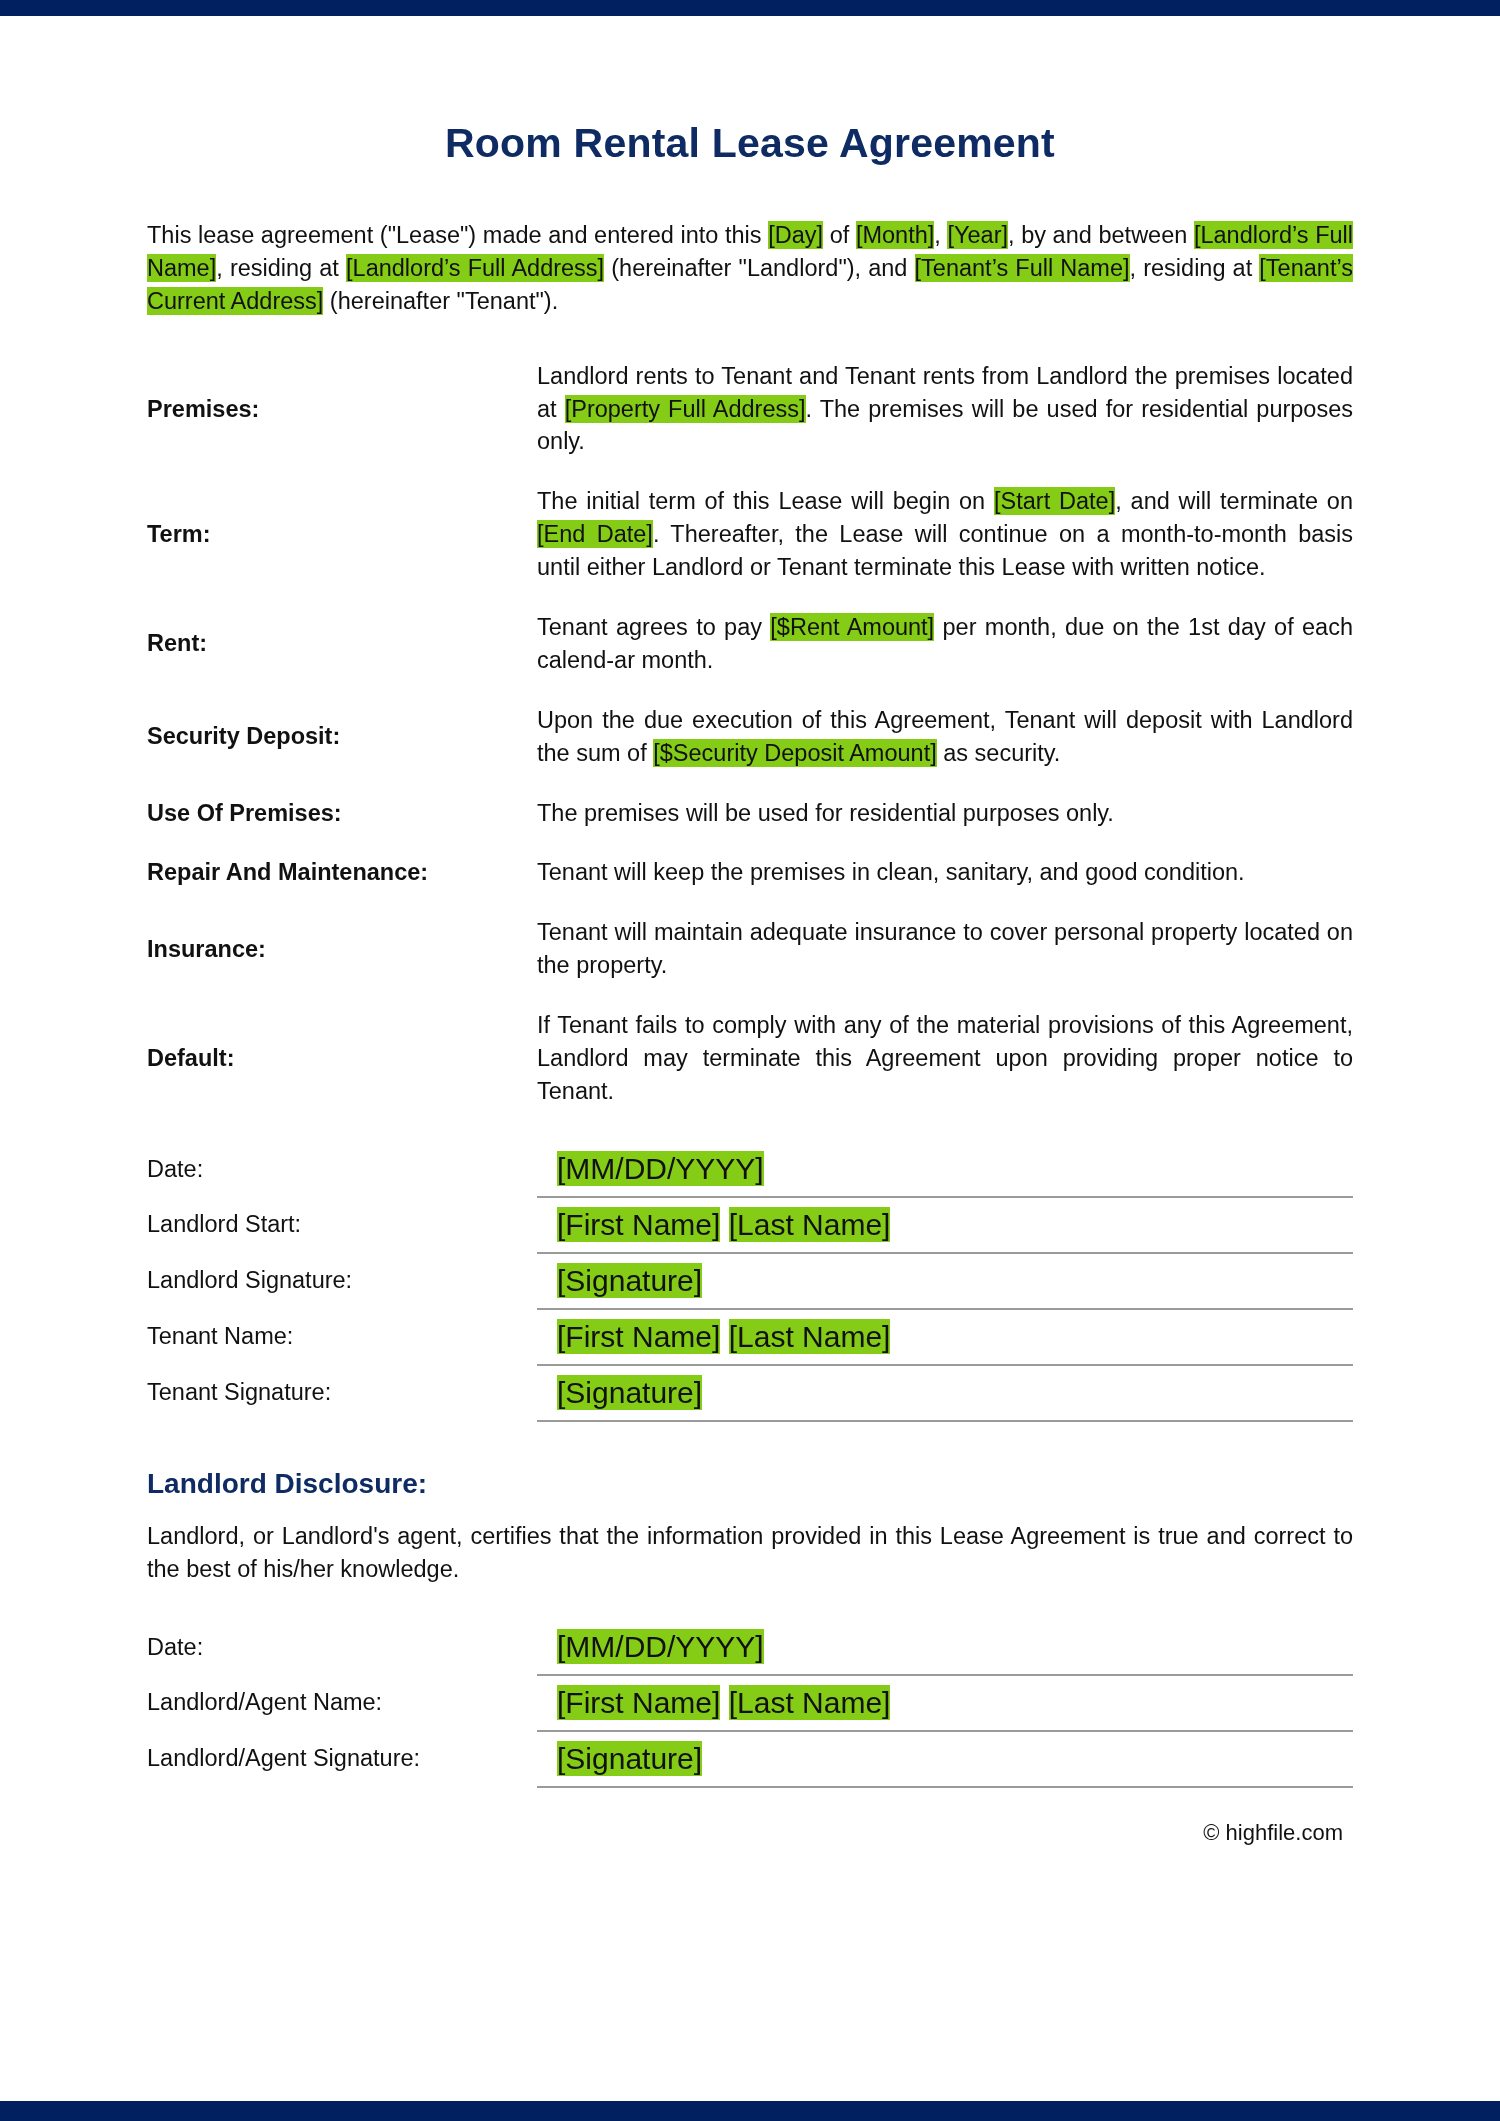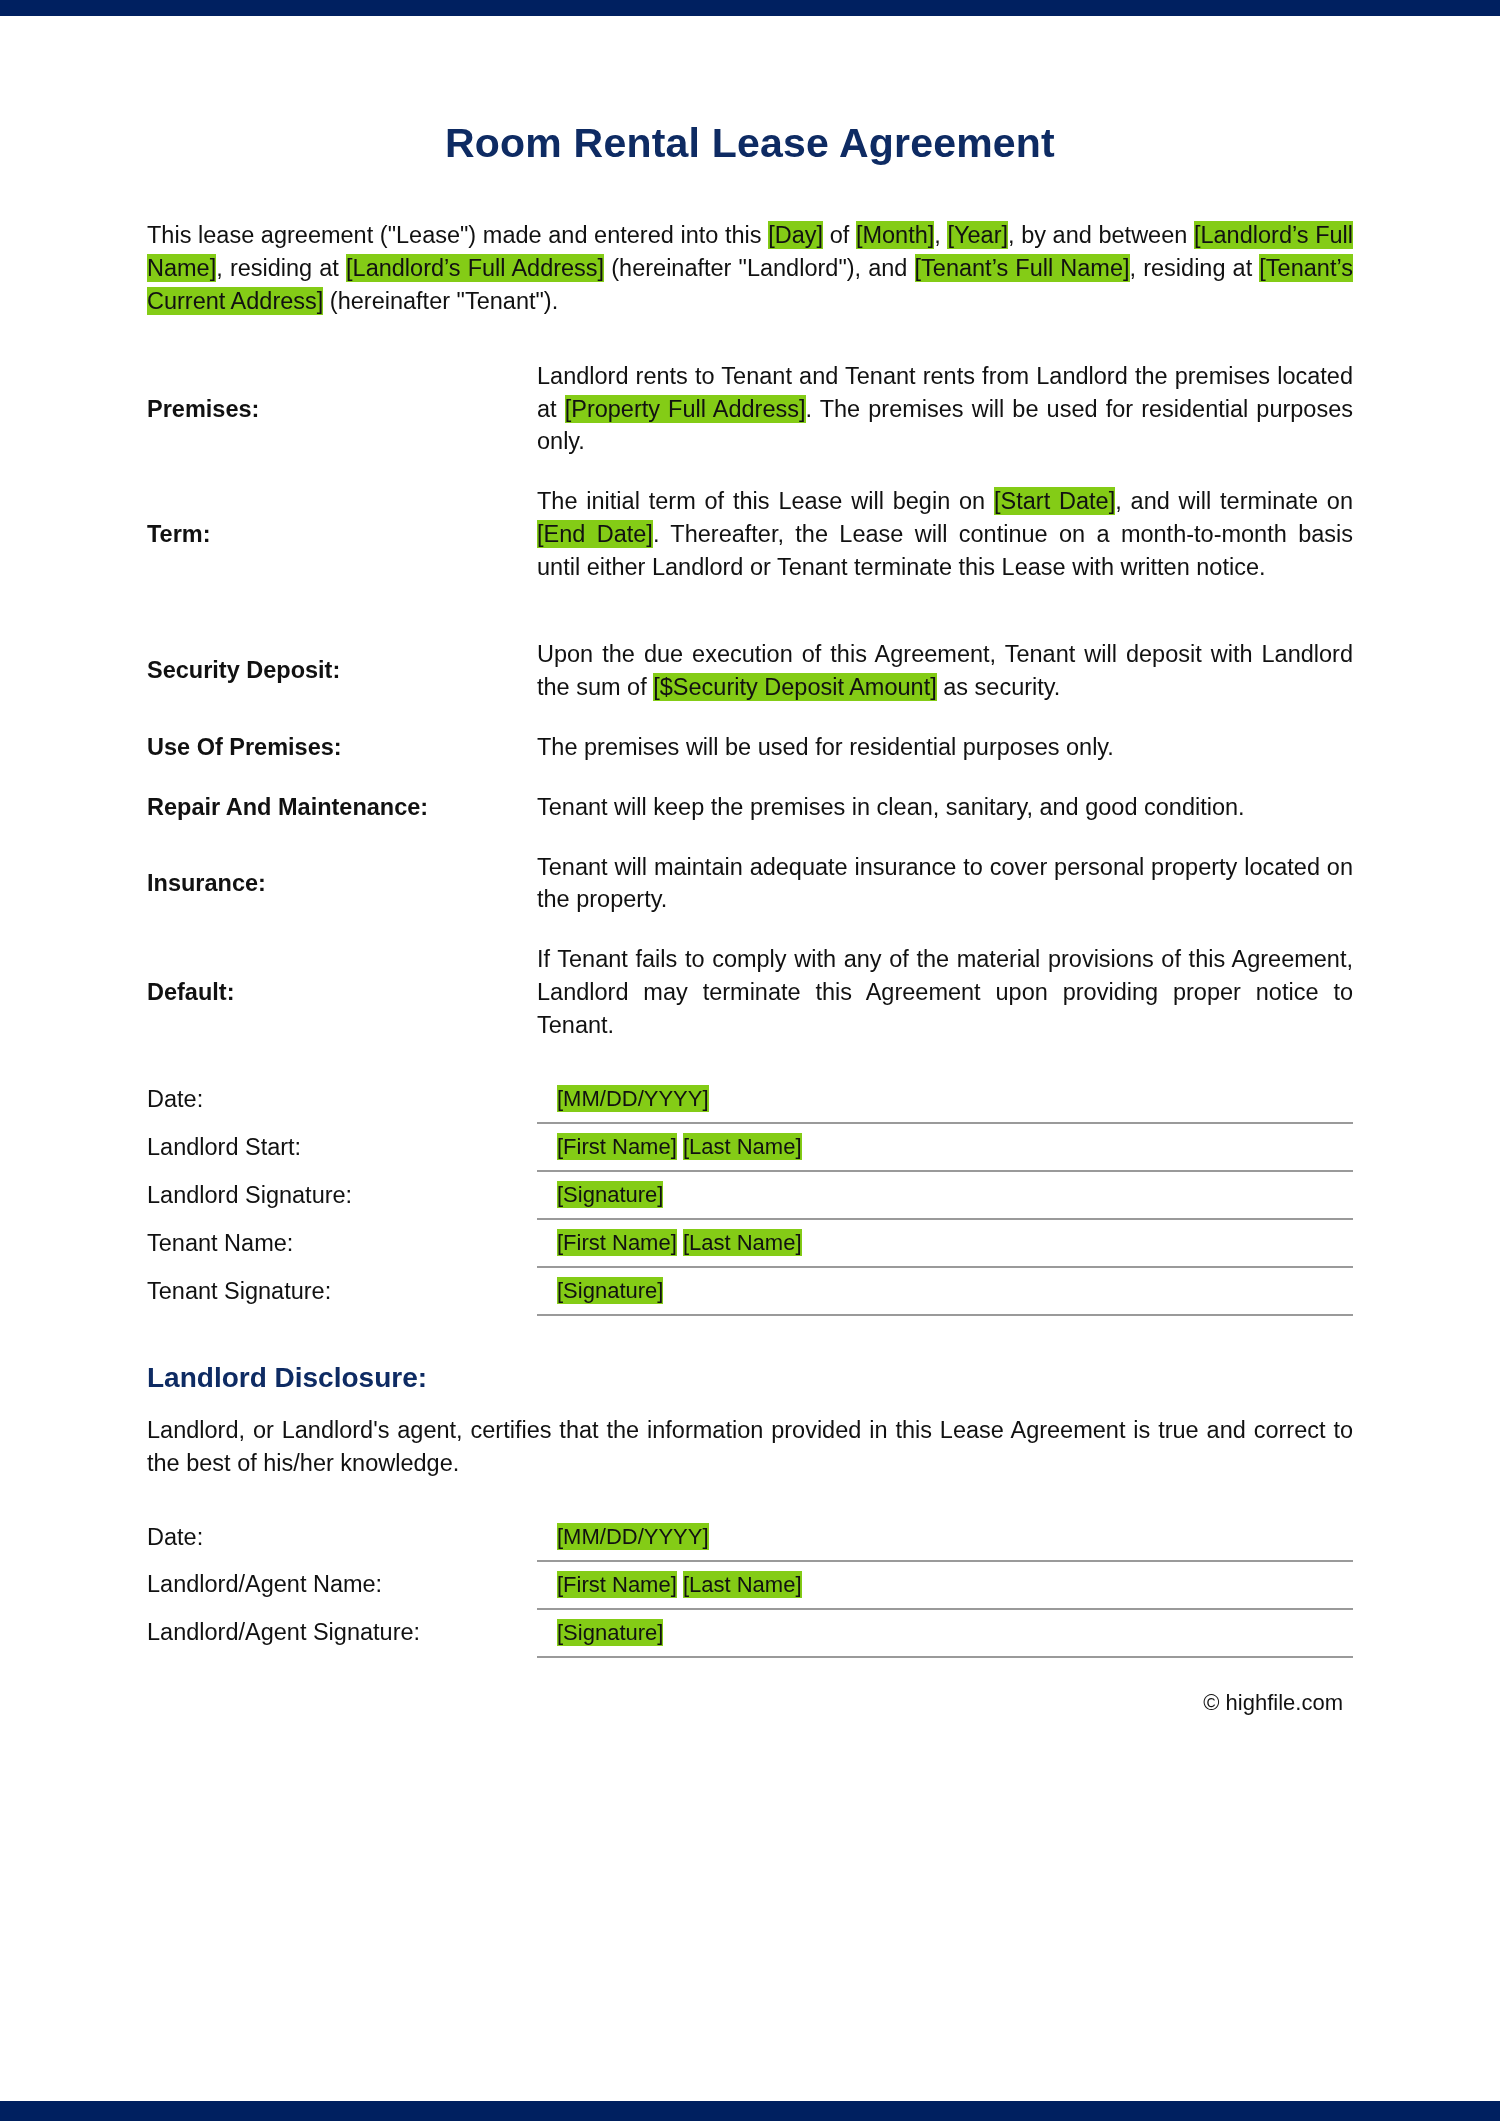--- a/index.html
+++ b/index.html
@@ -106,21 +106,21 @@
     width: 380px;
     font-size: 23.5px;
     font-weight: normal;
     color: #111111;
     white-space: nowrap;
     padding-right: 10px;
     padding-top: 10px;
     padding-bottom: 10px;
   }
   .sig-row .sig-val {
-    font-size: 22px;
+    font-size: 30px;
     color: #111111;
     padding-top: 10px;
     padding-bottom: 10px;
     border-bottom: 2px solid #9a9a9a;
     padding-left: 20px;
   }
   .section-head {
     margin-top: 46px;
     font-size: 28px;
     font-weight: bold;
@@ -172,20 +172,26 @@
         <tr class="clause-row">
           <td class="lbl">Term:</td>
           <td class="body">
             <span>The initial term of this Lease will begin on </span><span class="hl">[Start Date]</span><span>, and will terminate on </span><span class="hl">[End Date]</span><span>. Thereafter, the Lease will continue on a month-to-month basis until either Landlord or Tenant terminate this Lease with written notice.</span>
           </td>
         </tr>
         <tr class="clause-spacer">
             <td colspan="2"></td>
           </tr>
 
+        <tr class="clause-row">
+          <td class="lbl">Rent:</td>
+          <td class="body">
+            <span>Tenant agrees to pay </span><span class="hl">[$Rent Amount]</span><span> per month, due on the 1st day of each calend-ar month.</span>
+          </td>
+        </tr>
         <tr class="clause-spacer">
             <td colspan="2"></td>
           </tr>
 
         <tr class="clause-row">
           <td class="lbl">Security Deposit:</td>
           <td class="body">
             <span>Upon the due execution of this Agreement, Tenant will deposit with Landlord the sum of </span><span class="hl">[$Security Deposit Amount]</span><span> as security.</span>
           </td>
         </tr>

